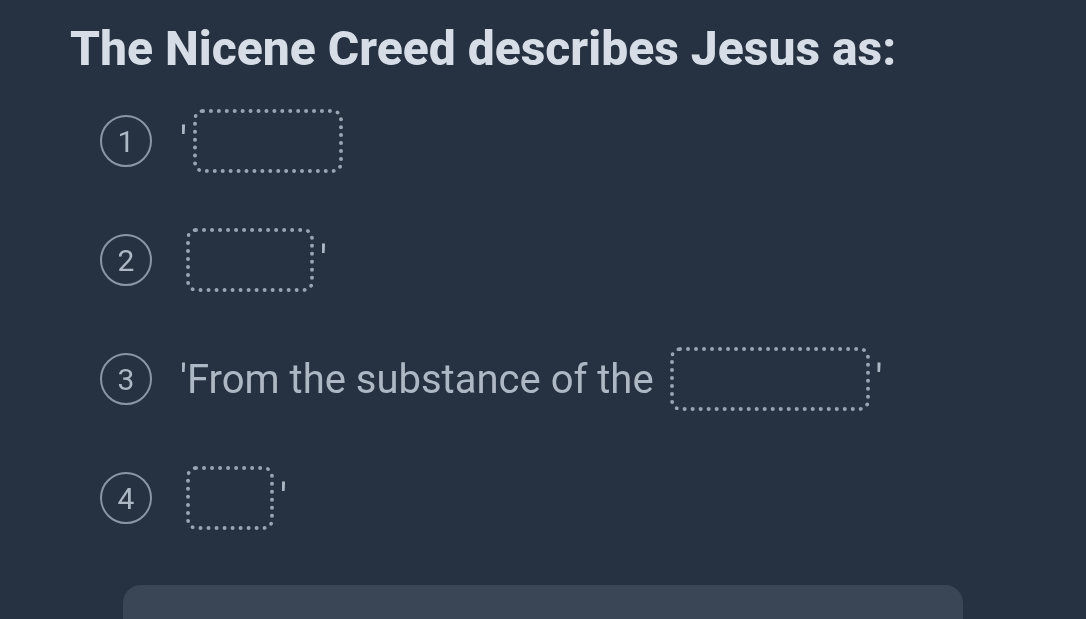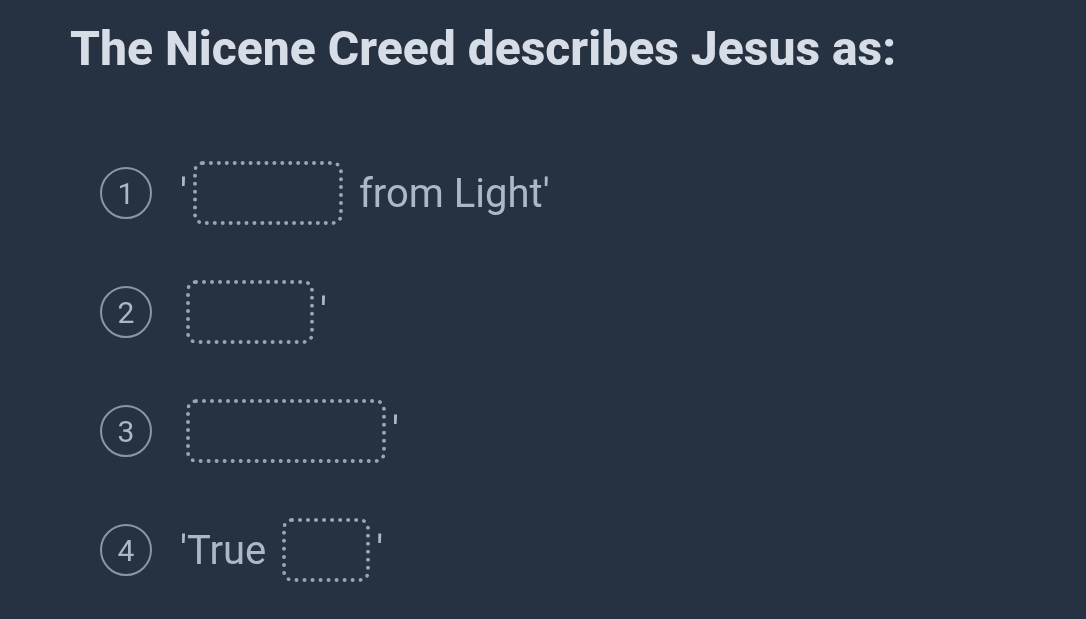--- a/index.html
+++ b/index.html
@@ -12,21 +12,21 @@
     font-family: -apple-system, BlinkMacSystemFont, "Segoe UI", Roboto, Helvetica, Arial, sans-serif;
     overflow: hidden;
   }
   .container {
     padding: 20px 70px 0 70px;
   }
   .title {
     color: #d6dde6;
     font-size: 48px;
     font-weight: 800;
-    margin: 0 0 84px 0;
+    margin: 0 0 32px 0;
   }
   .items {
     padding-left: 30px;
   }
   .item {
     display: flex;
     align-items: center;
     margin-bottom: 55px;
     color: #aeb8c4;
     font-size: 40px;
@@ -83,50 +83,49 @@
   <h1 class="title">The Nicene Creed describes Jesus as:</h1>
   <div class="items">
 
     <div class="item">
       <div class="num-circle">
         <span class="num">1</span>
       </div>
       <div class="segments">
         <span class="seg-text">'</span>
         <span class="blank w1"></span>
-        <span class="seg-text"> from Light'</span>
       </div>
     </div>
 
     <div class="item">
       <div class="num-circle">
         <span class="num">2</span>
       </div>
       <div class="segments">
         <span class="blank w2"></span>
         <span class="seg-text">'</span>
       </div>
     </div>
 
     <div class="item">
       <div class="num-circle">
         <span class="num">3</span>
       </div>
       <div class="segments">
+        <span class="seg-text">'From the substance of the </span>
         <span class="blank w3"></span>
         <span class="seg-text">'</span>
       </div>
     </div>
 
     <div class="item">
       <div class="num-circle">
         <span class="num">4</span>
       </div>
       <div class="segments">
-        <span class="seg-text">'True </span>
         <span class="blank w4"></span>
         <span class="seg-text">'</span>
       </div>
     </div>
 
   </div>
   <div class="bottom-bar"></div>
 </div>
 
 </body></html>

